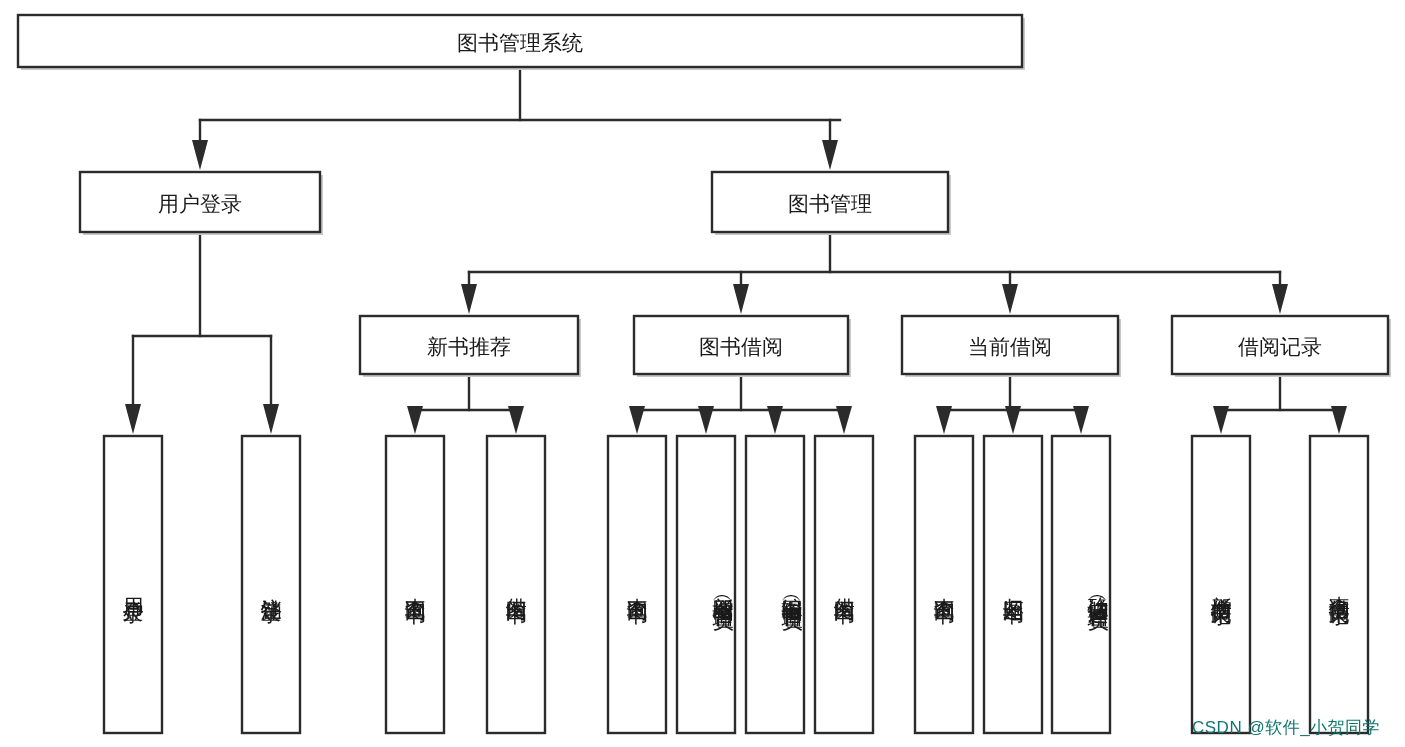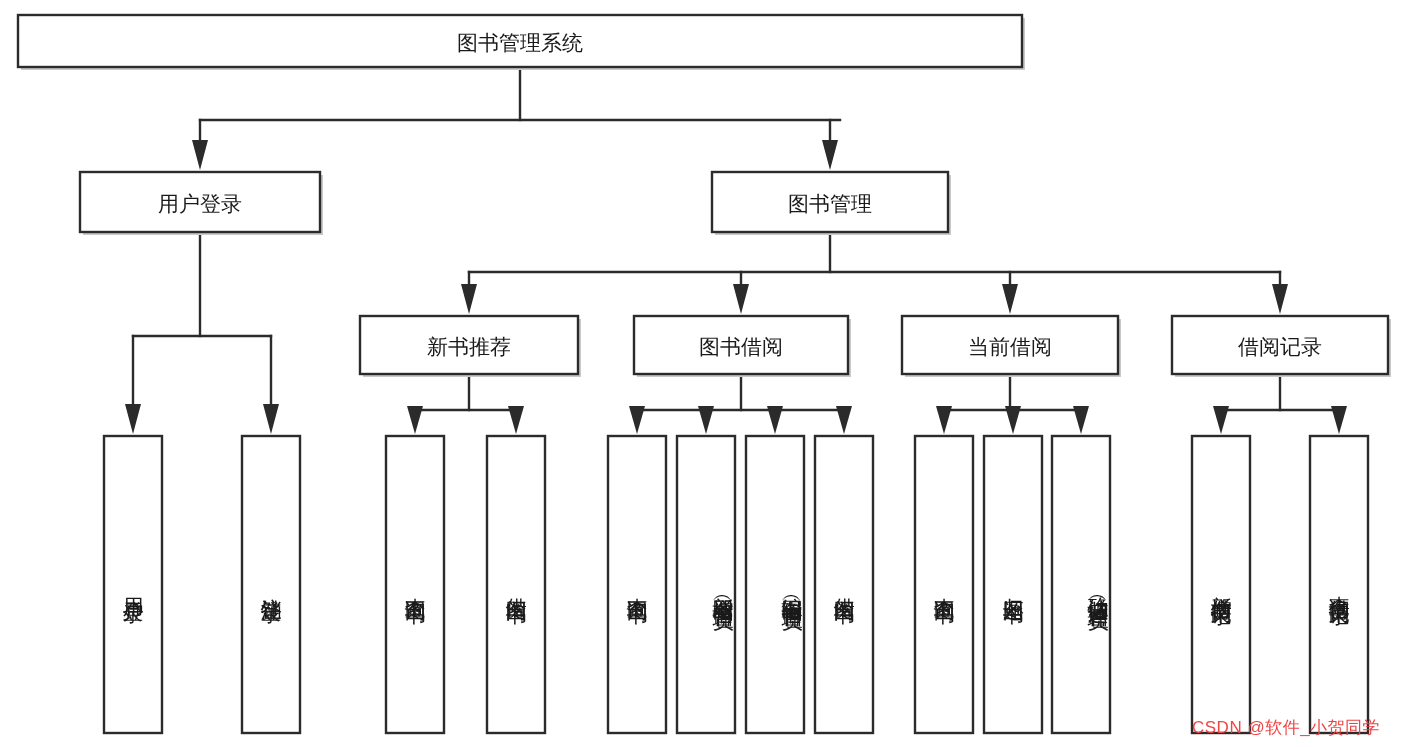--- a/index.html
+++ b/index.html
@@ -65,21 +65,21 @@
     display: flex;
     align-items: center;
     justify-content: center;
     white-space: nowrap;
     pointer-events: none;
   }
   .watermark {
     position: absolute;
     font-family: "Liberation Sans", "DejaVu Sans", sans-serif;
     font-size: 17px;
-    color: #ef4444;
+    color: #0f766e;
     white-space: nowrap;
     letter-spacing: 0.5px;
   }
 </style>
 </head>
 <body>
 
 <div id="diagram-root">
 
   <svg id="tree-svg" viewBox="0 0 1405 747">

